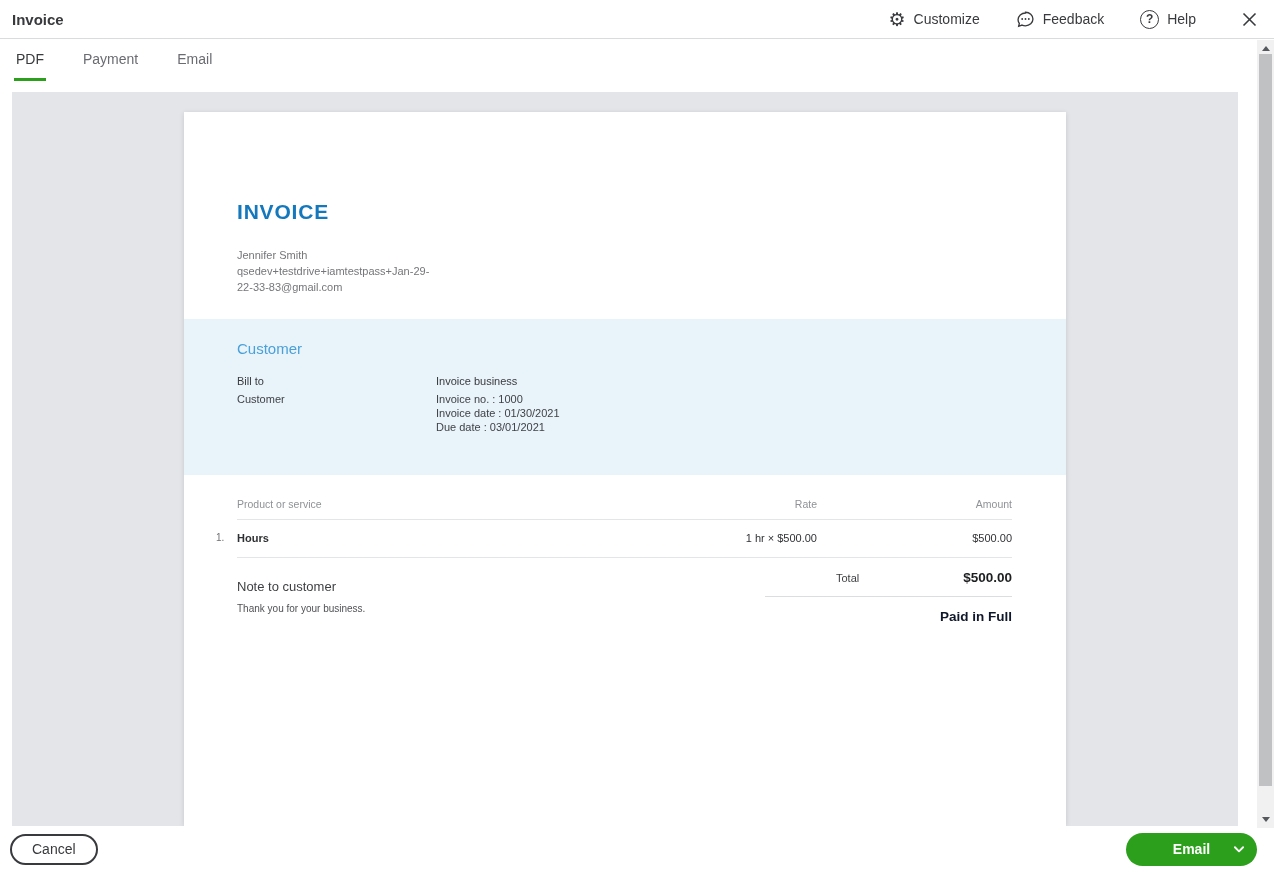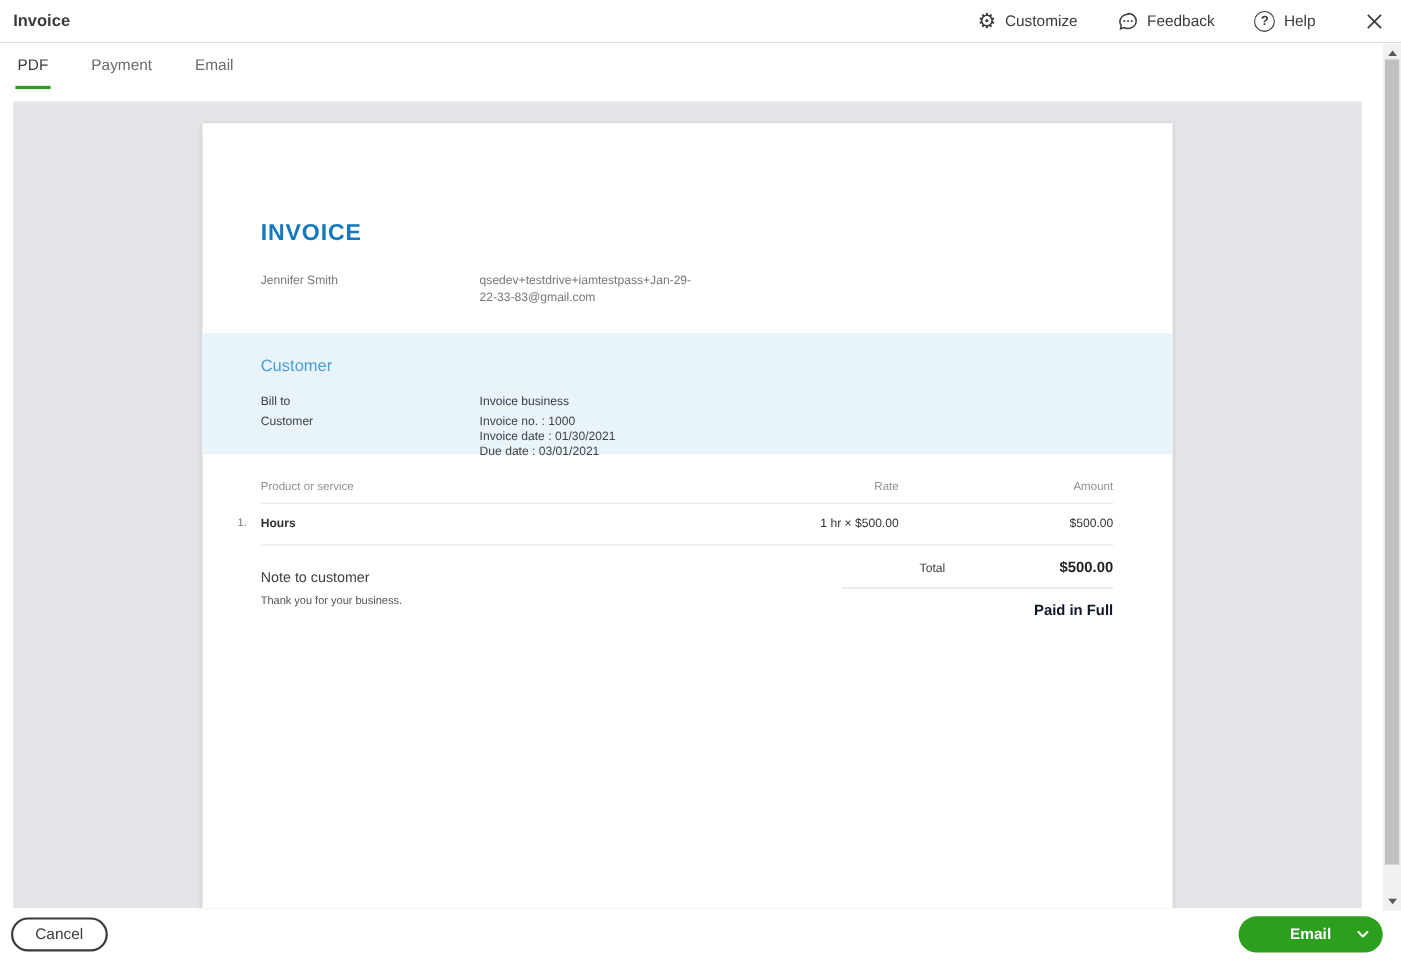--- a/index.html
+++ b/index.html
@@ -27,25 +27,25 @@
   .tab.active { color:#393a3d; border-bottom-color:#2ca01c; }
 
   
   .main { flex:1; background:#fff; overflow:hidden; display:flex; }
   .panel { flex:1; margin:0 36px 0 12px; background:#e3e5e8; display:flex; justify-content:center;
            align-items:flex-start; overflow:hidden; }
   .paper { width:882px; margin-top:20px; height:calc(100% - 20px); background:#fff;
            box-shadow:0 1px 5px rgba(0,0,0,0.13); padding:0 54px 0 53px; position:relative; }
 
   .doc-title { margin-top:88px; font-size:21px; font-weight:700; letter-spacing:0.8px; color:#1478bd; }
-  .from-row { display:flex; margin-top:24px; font-size:11px; color:#75767a; line-height:1.45; }
+  .from-row { display:flex; margin-top:24px; font-size:11px; color:#75767a; line-height:1.45;flex-direction:column; }
   .from-name { width:199px; }
   .from-email { width:196px; word-break:break-all; }
 
-  .customer-band { margin:23px -54px 0 -53px; padding:21px 54px 20px 53px; background:#e9f3fa; height:110px; }
+  .customer-band { margin:23px -54px 0 -53px; padding:21px 54px 20px 53px; background:#e9f3fa; height:156px; }
   .customer-heading { font-size:15px; color:#4aa0d9; }
   .cust-cols { display:flex; margin-top:18px; font-size:11px; color:#404347; }
   .cust-col1 { width:199px; }
   .cust-label { font-weight:400; margin-bottom:5px; color:#3a3b3e; }
   .cust-line { line-height:14px; }
 
   .inv-table { margin-top:23px; }
   .thead { display:flex; font-size:10.5px; color:#8f9296; padding-bottom:9px; border-bottom:1px solid #e4e5e6; }
   .trow { display:flex; align-items:baseline; font-size:11px; color:#313236; padding:12px 0 13px 0;
           border-bottom:1px solid #e4e5e6; position:relative; }

